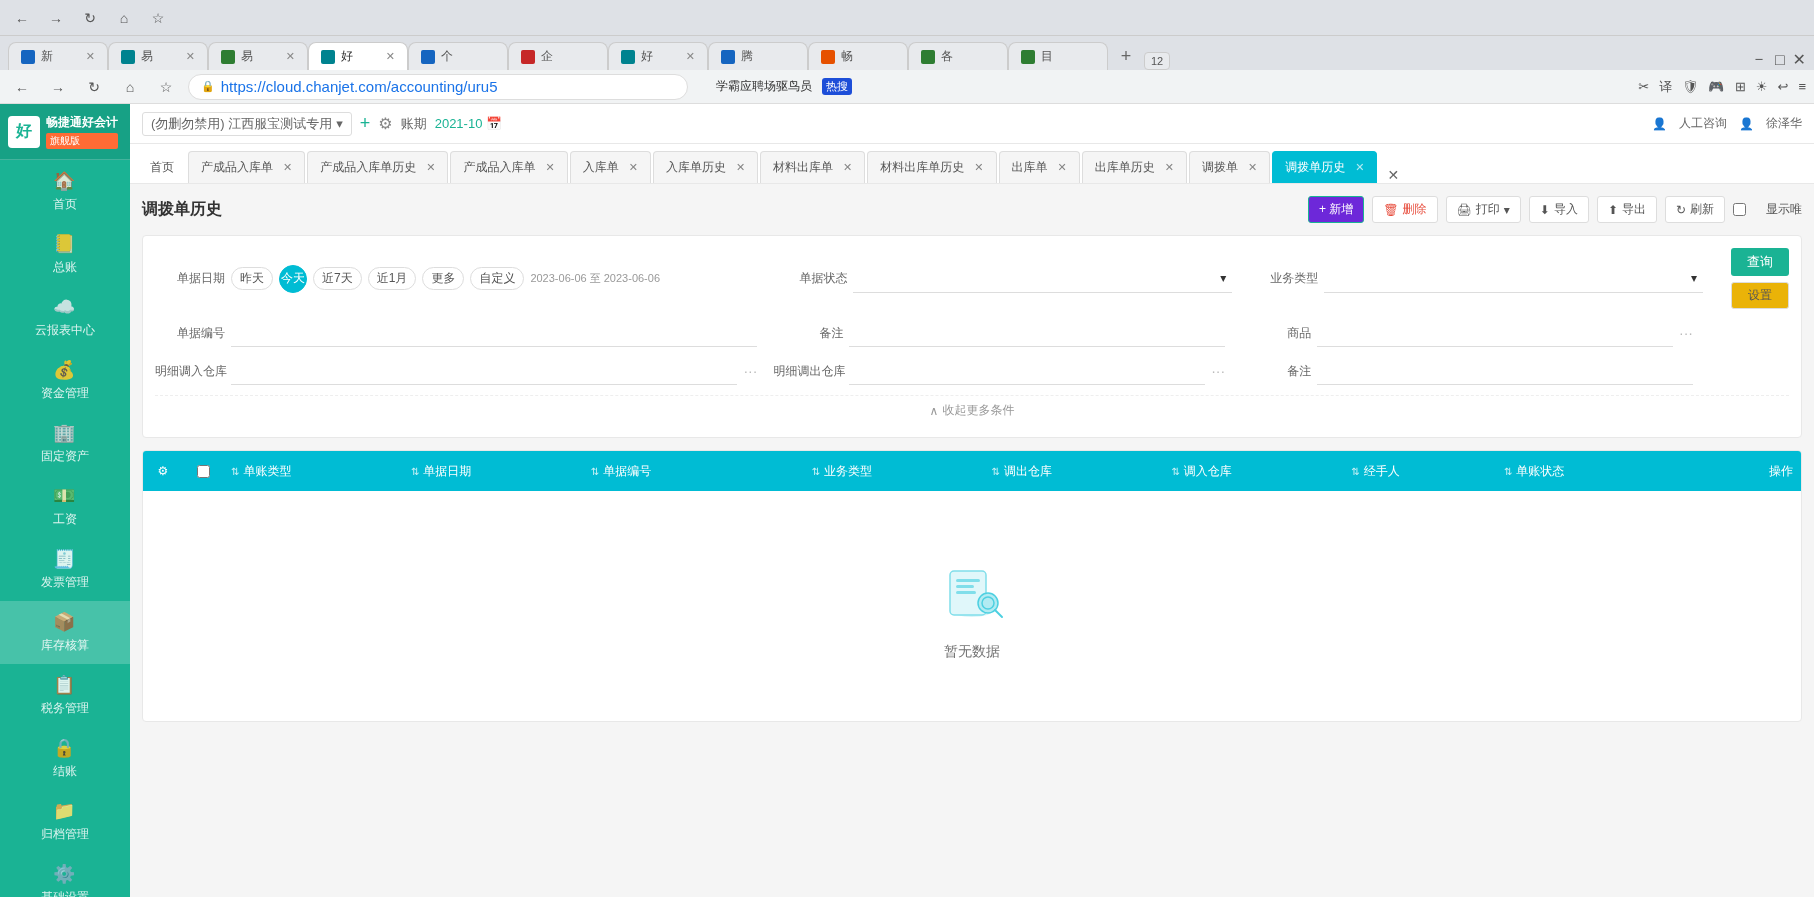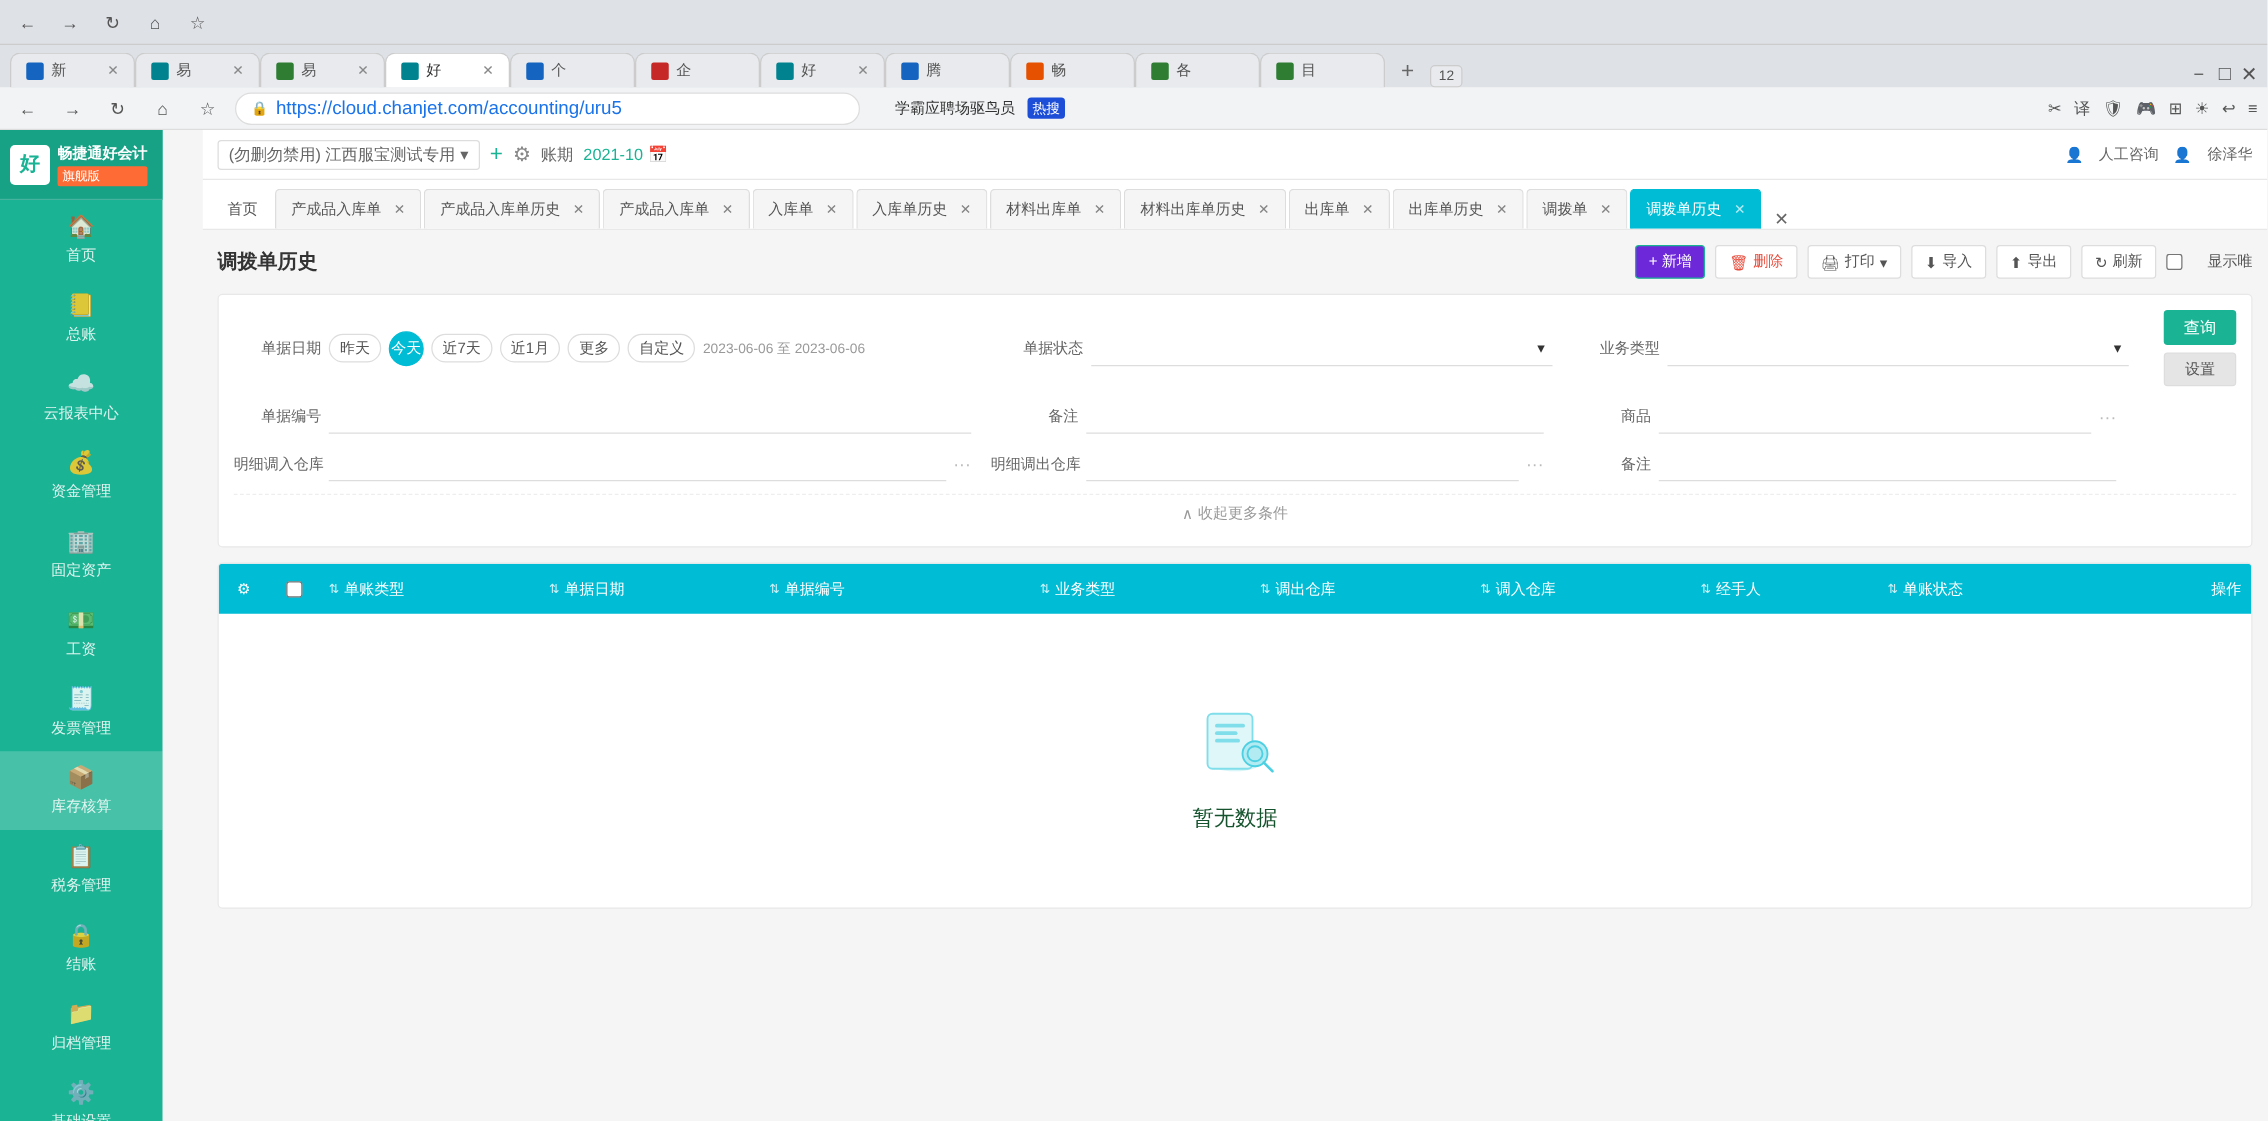--- a/index.html
+++ b/index.html
@@ -36,21 +36,21 @@
     .sidebar { width: 130px; background: #1ab394; display: flex; flex-direction: column; color: #fff; flex-shrink: 0; }
     .sidebar-logo { background: #17a185; padding: 10px 8px; display: flex; align-items: center; gap: 6px; border-bottom: 1px solid rgba(255,255,255,0.2); }
     .sidebar-logo-icon { width: 32px; height: 32px; background: #fff; border-radius: 4px; display: flex; align-items: center; justify-content: center; color: #1ab394; font-size: 16px; font-weight: bold; }
     .sidebar-logo-badge { background: #ff6b35; color: #fff; font-size: 10px; padding: 1px 4px; border-radius: 2px; display: block; margin-top: 2px; }
     .sidebar-nav { flex: 1; overflow-y: auto; }
     .sidebar-item { display: flex; flex-direction: column; align-items: center; padding: 10px 4px; cursor: pointer; color: rgba(255,255,255,0.85); font-size: 12px; gap: 4px; }
     .sidebar-item.active { background: rgba(255,255,255,0.2); }
     .sidebar-item-icon { font-size: 18px; }
 
     
-    .main-content { flex: 1; display: flex; flex-direction: column; background: #f5f5f5; overflow: hidden; margin-left: 32px; }
+    .main-content { flex: 1; display: flex; flex-direction: column; background: #f5f5f5; overflow: hidden; }
 
     
     .top-bar { background: #fff; height: 40px; display: flex; align-items: center; padding: 0 12px; gap: 8px; border-bottom: 1px solid #e8e8e8; font-size: 13px; }
     .company-selector { display: flex; align-items: center; gap: 4px; color: #666; cursor: pointer; border: 1px solid #ddd; border-radius: 3px; padding: 2px 8px; }
     .period-label { color: #666; }
     .period-value { color: #1ab394; cursor: pointer; display: flex; align-items: center; gap: 4px; }
     .top-bar-right { margin-left: auto; display: flex; align-items: center; gap: 12px; color: #666; font-size: 12px; }
 
     
     .tabs-bar { background: #fff; height: 40px; display: flex; align-items: flex-end; padding: 0 8px; border-bottom: 1px solid #e8e8e8; overflow-x: auto; gap: 2px; }
@@ -80,34 +80,34 @@
     .date-filter { display: flex; align-items: center; gap: 6px; }
     .date-btn { padding: 2px 8px; border: 1px solid #ddd; border-radius: 12px; font-size: 12px; cursor: pointer; color: #555; }
     .date-btn.active { background: #00bcd4; color: #fff; border-color: #00bcd4; border-radius: 50%; width: 28px; height: 28px; display: flex; align-items: center; justify-content: center; padding: 0; }
     .date-range-text { font-size: 11px; color: #999; }
     .more-conditions { display: flex; align-items: center; justify-content: center; padding: 6px; cursor: pointer; color: #999; font-size: 12px; gap: 4px; border-top: 1px dashed #eee; margin-top: 4px; }
     .filter-dots { color: #bbb; font-size: 14px; cursor: pointer; }
 
     
     .filter-actions { display: flex; flex-direction: column; gap: 6px; margin-left: 12px; }
     .query-btn { background: #1ab394; color: #fff; border: none; border-radius: 3px; padding: 5px 16px; cursor: pointer; font-size: 13px; }
-    .settings-btn { background: #e5e5e5; color: #555; border: 1px solid #ddd; border-radius: 3px; padding: 4px 12px; cursor: pointer; font-size: 12px; }
+    .settings-btn { background: #eab308; color: #555; border: 1px solid #ddd; border-radius: 3px; padding: 4px 12px; cursor: pointer; font-size: 12px; }
 
     
     .table-container { background: #fff; border: 1px solid #e8e8e8; border-radius: 4px; overflow: hidden; }
     .table-header { background: #00bcd4; display: flex; align-items: center; height: 40px; color: #fff; font-size: 12px; }
     .th-cell { padding: 0 8px; display: flex; align-items: center; gap: 4px; cursor: pointer; white-space: nowrap; overflow: hidden; }
     .th-cell .sort-icon { font-size: 10px; opacity: 0.8; }
     .th-gear { width: 40px; display: flex; align-items: center; justify-content: center; }
     .th-checkbox { width: 40px; display: flex; align-items: center; justify-content: center; }
     .th-checkbox input { cursor: pointer; }
     .table-body { min-height: 200px; display: flex; align-items: center; justify-content: center; }
     .empty-state { display: flex; flex-direction: column; align-items: center; gap: 12px; padding: 60px 0; }
     .empty-icon { width: 80px; height: 80px; }
-    .empty-text { color: #14532d; font-size: 17px; }
+    .empty-text { color: #737373; font-size: 14px; }
 
     
     ::-webkit-scrollbar { width: 6px; height: 6px; }
     ::-webkit-scrollbar-track { background: #f5f5f5; }
     ::-webkit-scrollbar-thumb { background: #ccc; border-radius: 3px; }
 
     .close-x { color: #666; font-size: 14px; cursor: pointer; margin-left: 8px; }
   </style>
 </head>
 <body>

